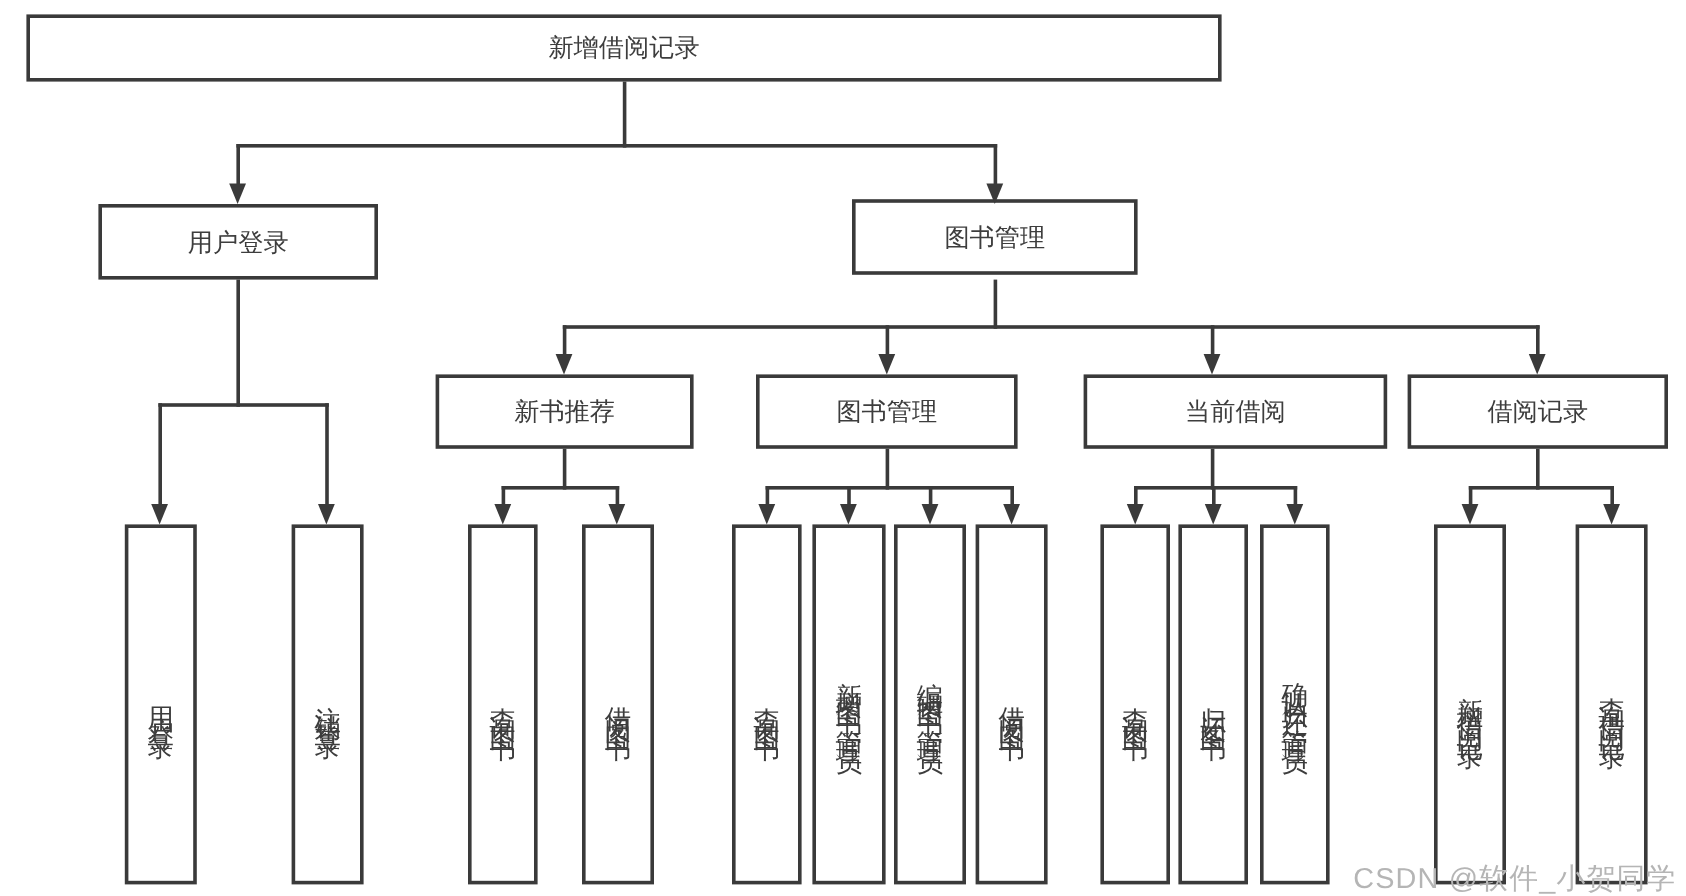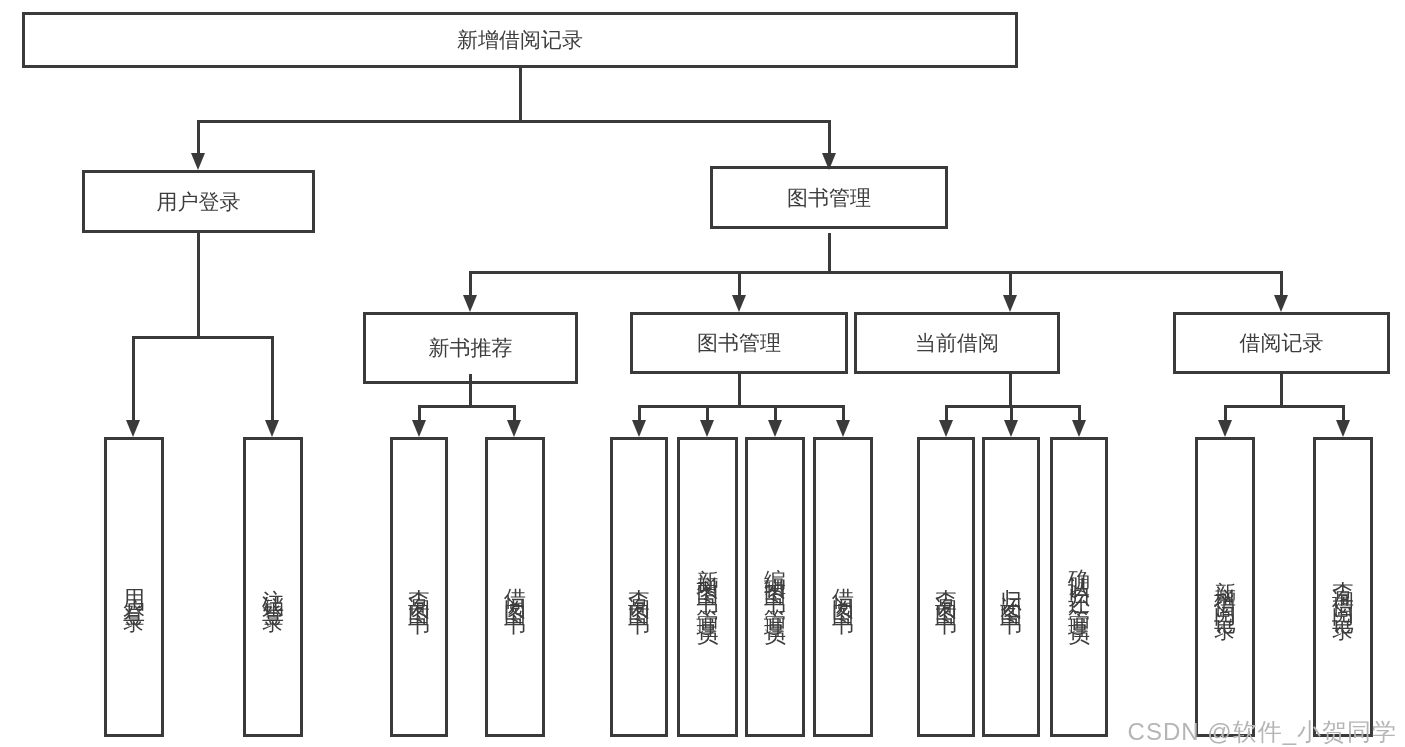--- a/index.html
+++ b/index.html
@@ -36,23 +36,23 @@
     position:absolute;width:0;height:0;
     border-left:7px solid transparent;border-right:7px solid transparent;
     border-top:17px solid var(--line);
   }
   
   .b-root{left:22px;top:12px;width:996px;height:56px;}
   
   .b-userlogin{left:82px;top:170px;width:233px;height:63px;}
   .b-bookmgmt{left:710px;top:166px;width:238px;height:63px;}
   
-  .b-newbook{left:363px;top:312px;width:215px;height:72px;}
+  .b-newbook{left:363px;top:312px;width:215px;height:62px;}
   .b-borrow{left:630px;top:312px;width:218px;height:62px;}
-  .b-current{left:854px;top:312px;width:206px;height:62px;}
+  .b-current{left:903px;top:312px;width:253px;height:62px;}
   .b-records{left:1173px;top:312px;width:217px;height:62px;}
   
   .vb{top:437px;height:300px;}
   .v1{left:104px;width:60px;}
   .v2{left:243px;width:60px;}
   .v3{left:390px;width:58px;}
   .v4{left:485px;width:60px;}
   .v5{left:610px;width:58px;}
   .v6{left:677px;width:61px;}
   .v7{left:745px;width:60px;}

